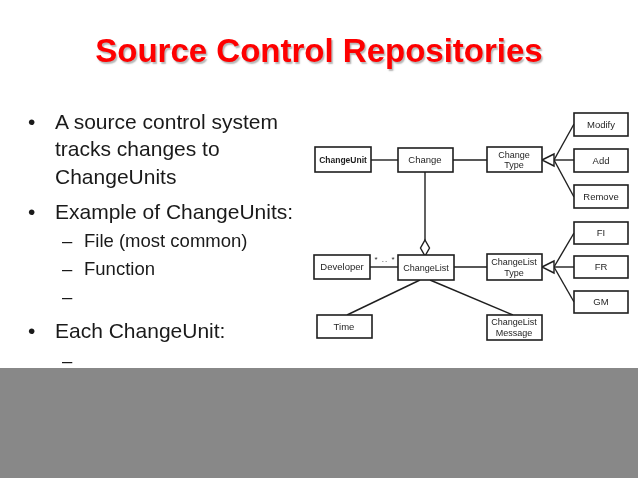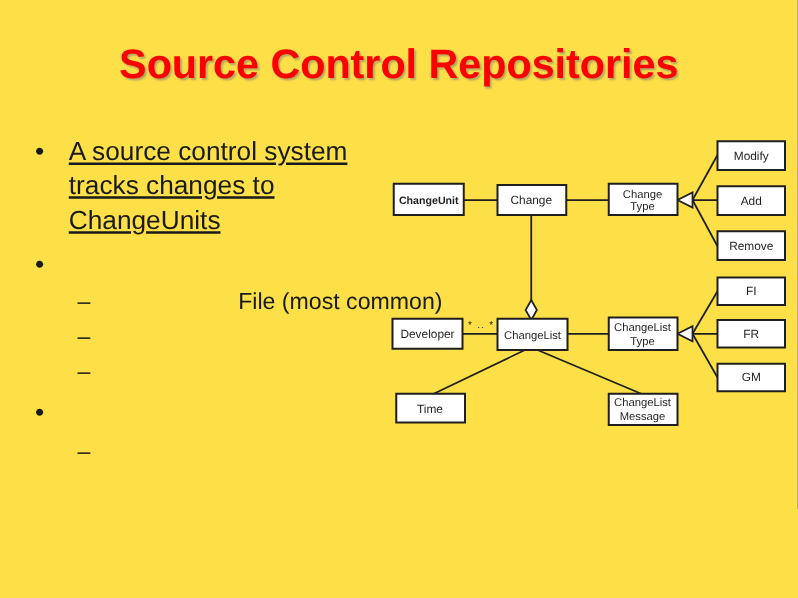--- a/index.html
+++ b/index.html
@@ -1,33 +1,33 @@
 <!DOCTYPE html>
 <html><head>
 <meta charset="utf-8">
 <style>
   html,body{margin:0;padding:0;background:#888;}
   .slide{
-    position:relative;width:638px;height:478px;background:#fde047;
+    position:relative;width:638px;height:368px;background:#ffffff;
     font-family:"Liberation Sans", sans-serif;overflow:hidden;
   }
   .title{
     position:absolute;top:32px;left:0;width:100%;text-align:center;
     font-size:33px;font-weight:bold;color:#fe0000;letter-spacing:0px;
     text-shadow:1.5px 2px 1.5px rgba(120,120,120,0.55);
   }
   .bullets{position:absolute;left:28px;top:108px;width:336px;color:#1a1a1a;}
   .li{display:flex;align-items:flex-start;}
   .l1{font-size:21px;line-height:1.3;margin-top:8px;}
   .l1:first-child{margin-top:0;}
   .l1 .mk{flex:0 0 27px;width:27px;}
-  .l1 .tx{width:248px;text-decoration:underline;}
+  .l1 .tx{width:248px;}
   .l2{font-size:18.5px;line-height:1.3;margin-left:34px;margin-top:4px;}
   .l2 .mk{flex:0 0 22px;width:22px;}
-  .l2 .tx{width:270px;text-align:right;}
+  .l2 .tx{width:270px;}
   .diagram{position:absolute;left:300px;top:100px;}
   .diagram rect{fill:#ffffff;stroke:#1f1f1f;stroke-width:1.6;}
   .diagram line, .diagram polygon.wire{stroke:#1f1f1f;stroke-width:1.4;}
   .diagram polygon{fill:#ffffff;stroke:#1f1f1f;stroke-width:1.4;}
   .diagram text{fill:#1f1f1f;font-family:"Liberation Sans",sans-serif;font-size:9.5px;text-anchor:middle;}
   .diagram text.small2{font-size:9px;}
   .diagram text.bold{font-weight:bold;font-size:8.5px;}
   .diagram text.mult{font-size:8px;letter-spacing:1px;}
 </style>
 </head>
@@ -37,33 +37,36 @@
 
   <div class="title">Source Control Repositories</div>
 
   <div class="bullets">
     <div class="li l1">
       <span class="mk">•</span>
       <span class="tx">A source control system tracks changes to ChangeUnits</span>
     </div>
     <div class="li l1">
       <span class="mk">•</span>
+      <span class="tx">Example of ChangeUnits:</span>
     </div>
     <div class="li l2">
       <span class="mk">–</span>
       <span class="tx">File (most common)</span>
     </div>
     <div class="li l2">
       <span class="mk">–</span>
+      <span class="tx">Function</span>
     </div>
     <div class="li l2">
       <span class="mk">–</span>
     </div>
     <div class="li l1">
       <span class="mk">•</span>
+      <span class="tx">Each ChangeUnit:</span>
     </div>
     <div class="li l2">
       <span class="mk">–</span>
     </div>
   </div>
 
   <svg class="diagram" width="338" height="250" viewBox="300 100 338 250">
 
     <g>
       <line x1="371" y1="160" x2="398" y2="160"></line>

